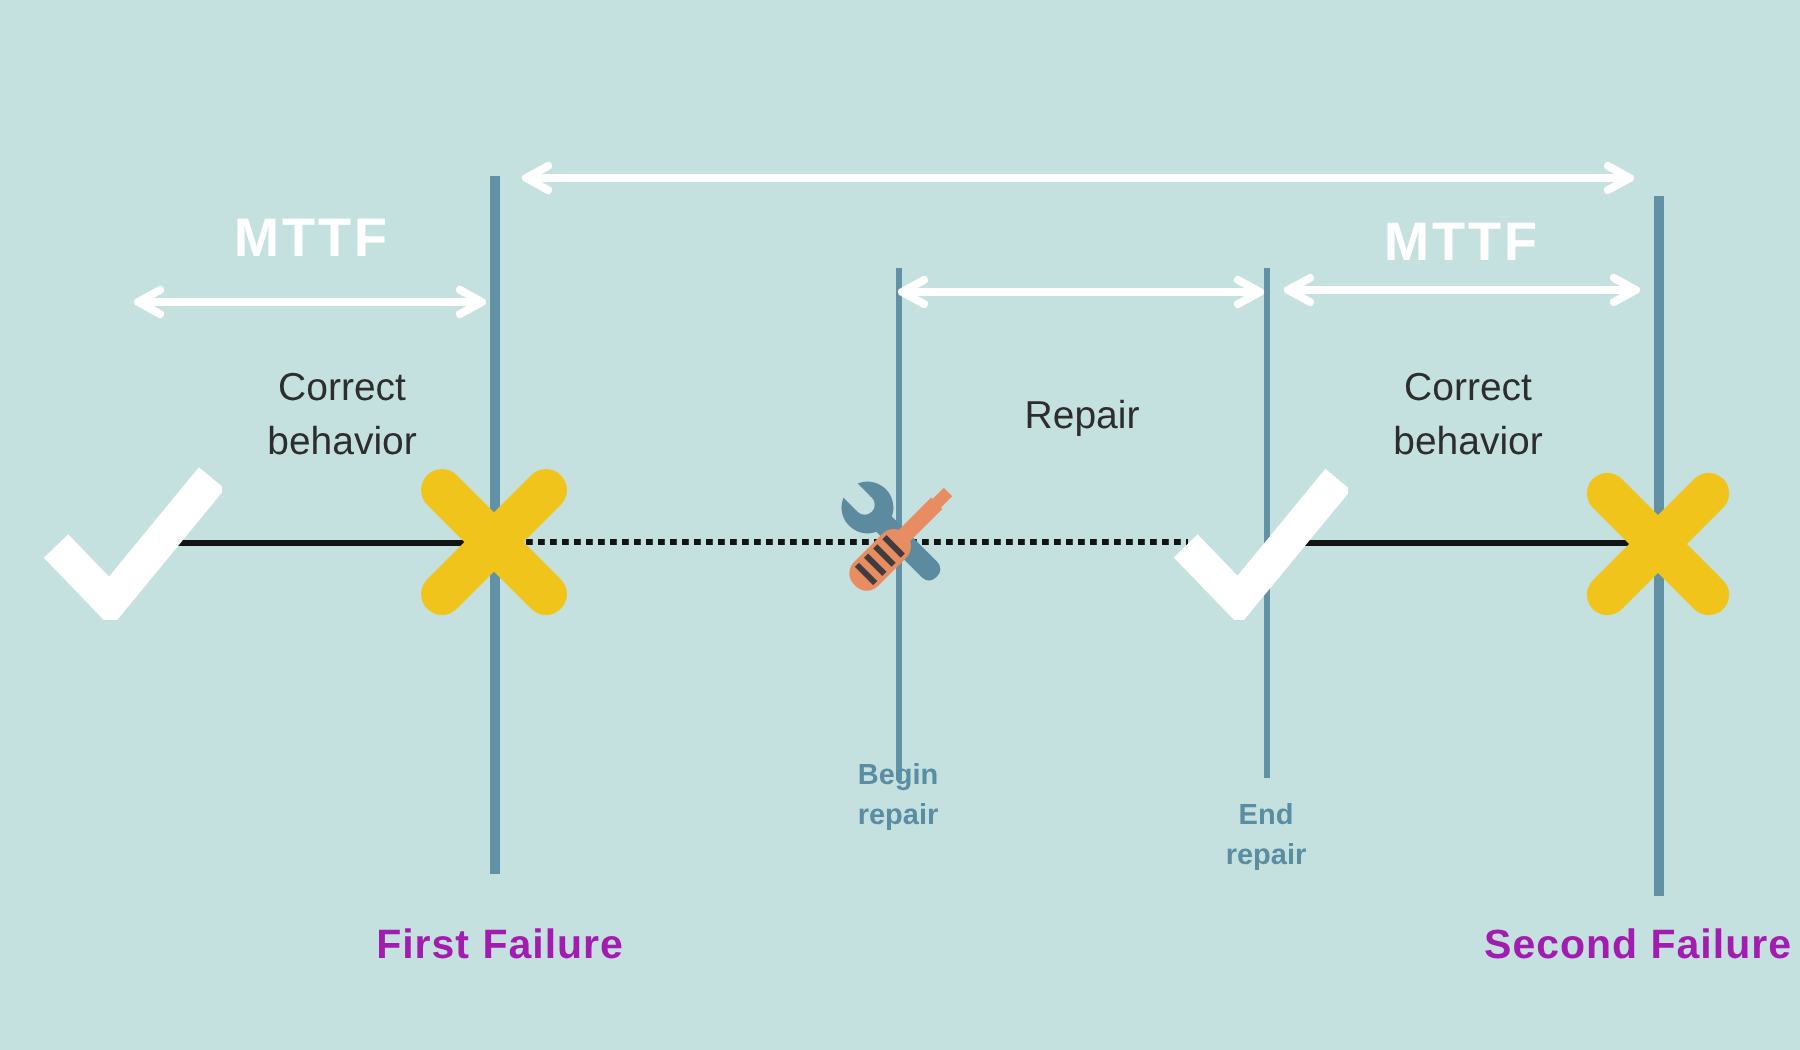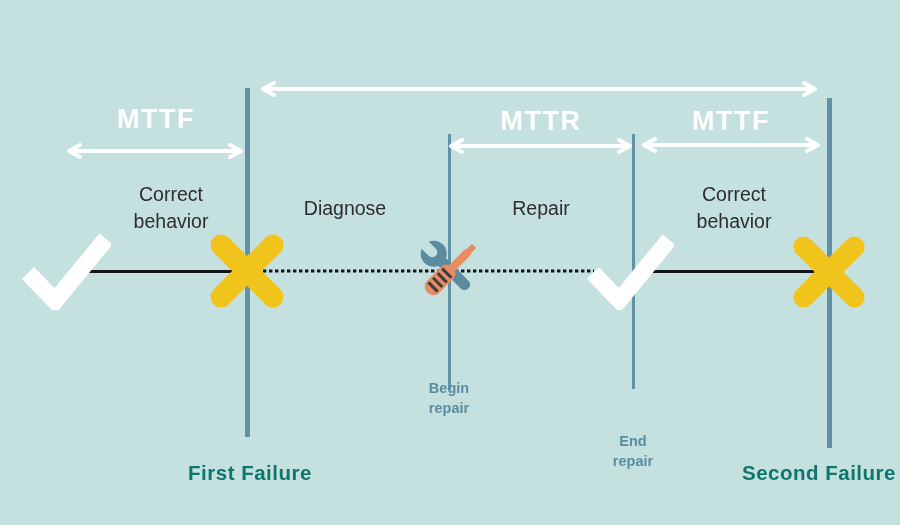--- a/index.html
+++ b/index.html
@@ -17,21 +17,21 @@
   .phase{
     position:absolute;width:160px;text-align:center;
     color:#2d2d2d;font-size:19.5px;font-weight:400;line-height:27px;
   }
   .event-small{
     position:absolute;width:120px;text-align:center;
     color:#5b8da2;font-size:14.5px;font-weight:700;line-height:20px;
   }
   .event-big{
     position:absolute;width:200px;text-align:center;
-    color:#0f766e;font-size:20.5px;font-weight:700;letter-spacing:0.5px;
+    color:#a21caf;font-size:20.5px;font-weight:700;letter-spacing:0.5px;
   }
   .multiline{white-space:pre-line;}
   svg{position:absolute;display:block;}
 </style>
 </head>
 <body>
 
 <div class="canvas">
 
   <div class="vline" style="left:245px;top:88px;width:5px;height:349px;"></div>
@@ -98,30 +98,28 @@
   <svg style="left:586px;top:230px;" width="88" height="80" viewBox="0 0 90 80">
     <polyline points="7,43 34,71 85,9" fill="none" stroke="#ffffff" stroke-width="17" stroke-linecap="butt" stroke-linejoin="miter"></polyline>
   </svg>
 
   <svg style="left:790px;top:233px;" width="78" height="78" viewBox="0 0 80 80">
     <line x1="14" y1="14" x2="66" y2="66" stroke="#f0c41b" stroke-width="21" stroke-linecap="round"></line>
     <line x1="66" y1="14" x2="14" y2="66" stroke="#f0c41b" stroke-width="21" stroke-linecap="round"></line>
   </svg>
 
   <div class="metric" style="left:56px;top:104px;">MTTF</div>
-  <div class="metric" style="left:441px;top:106px;">MTTR</div>
   <div class="metric" style="left:631px;top:106px;">MTTF</div>
 
   <div class="phase multiline" style="left:91px;top:181px;">Correct
 behavior</div>
-  <div class="phase" style="left:265px;top:195px;">Diagnose</div>
   <div class="phase" style="left:461px;top:195px;">Repair</div>
   <div class="phase multiline" style="left:654px;top:181px;">Correct
 behavior</div>
 
   <div class="event-small multiline" style="left:389px;top:378px;">Begin
 repair</div>
-  <div class="event-small multiline" style="left:573px;top:398px;margin-top:33px;">End
+  <div class="event-small multiline" style="left:573px;top:398px;">End
 repair</div>
   <div class="event-big" style="left:150px;top:461px;">First Failure</div>
   <div class="event-big" style="left:719px;top:461px;">Second Failure</div>
 
 </div>
 
 </body></html>

